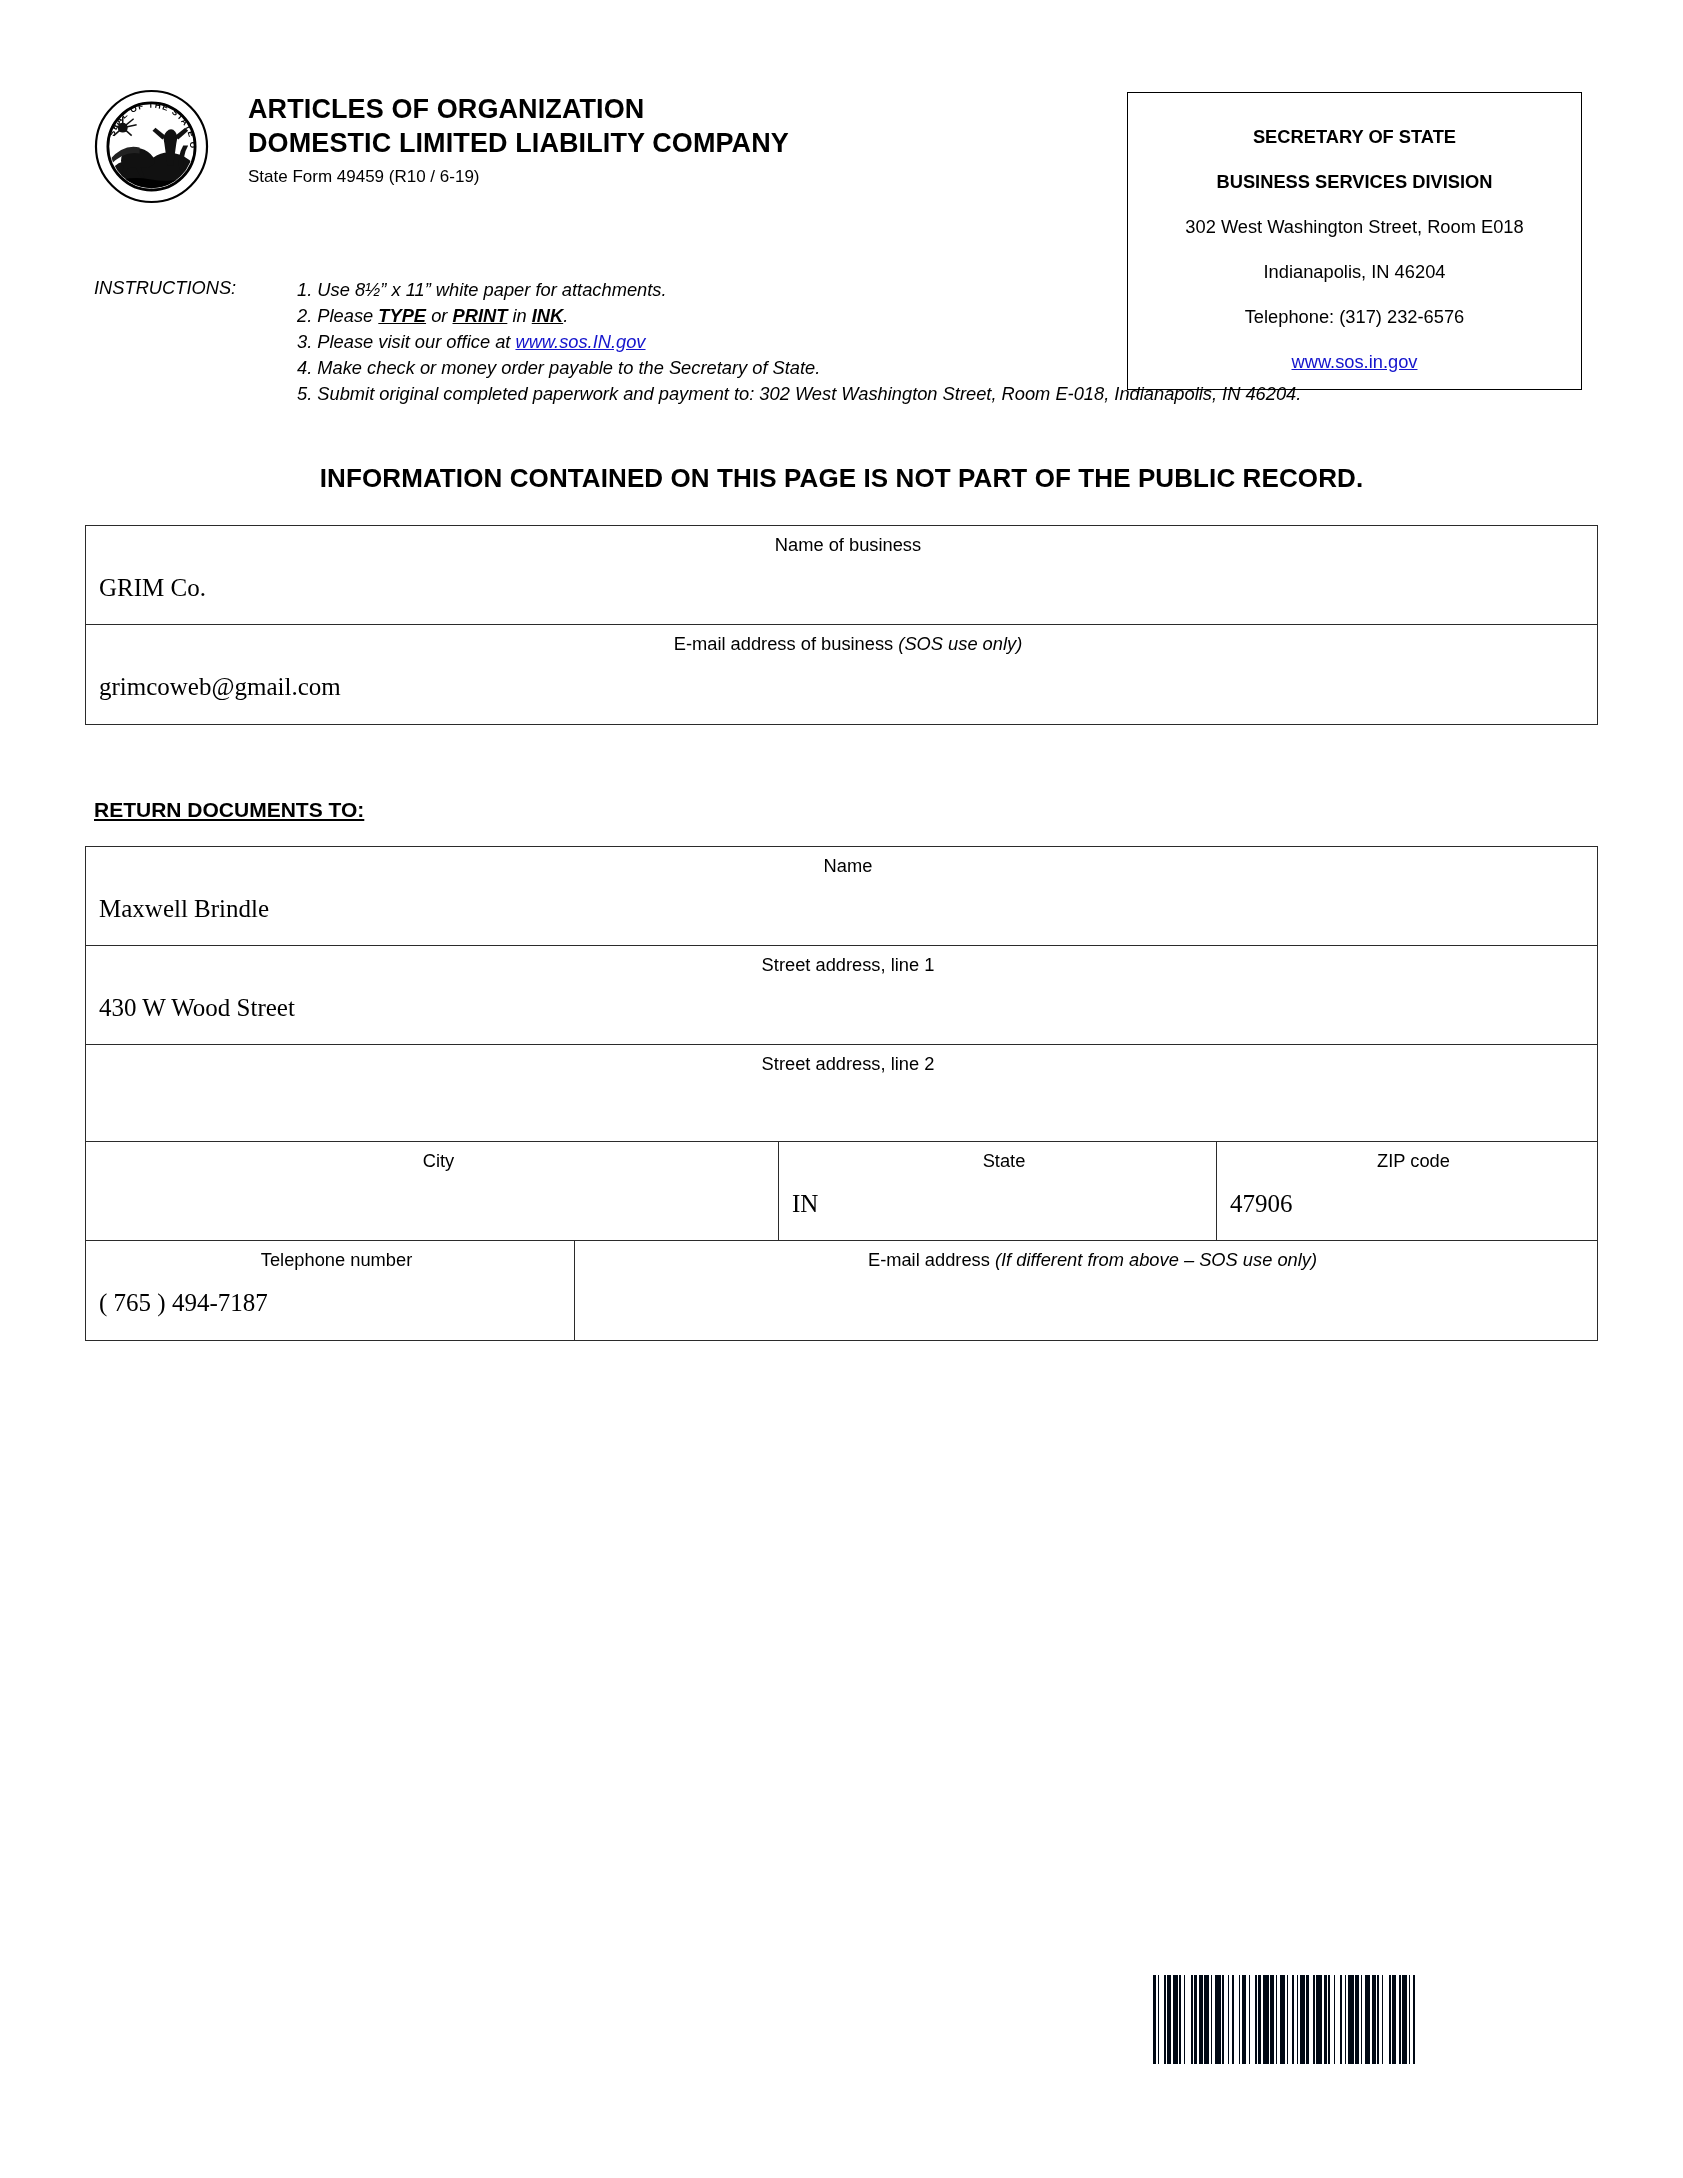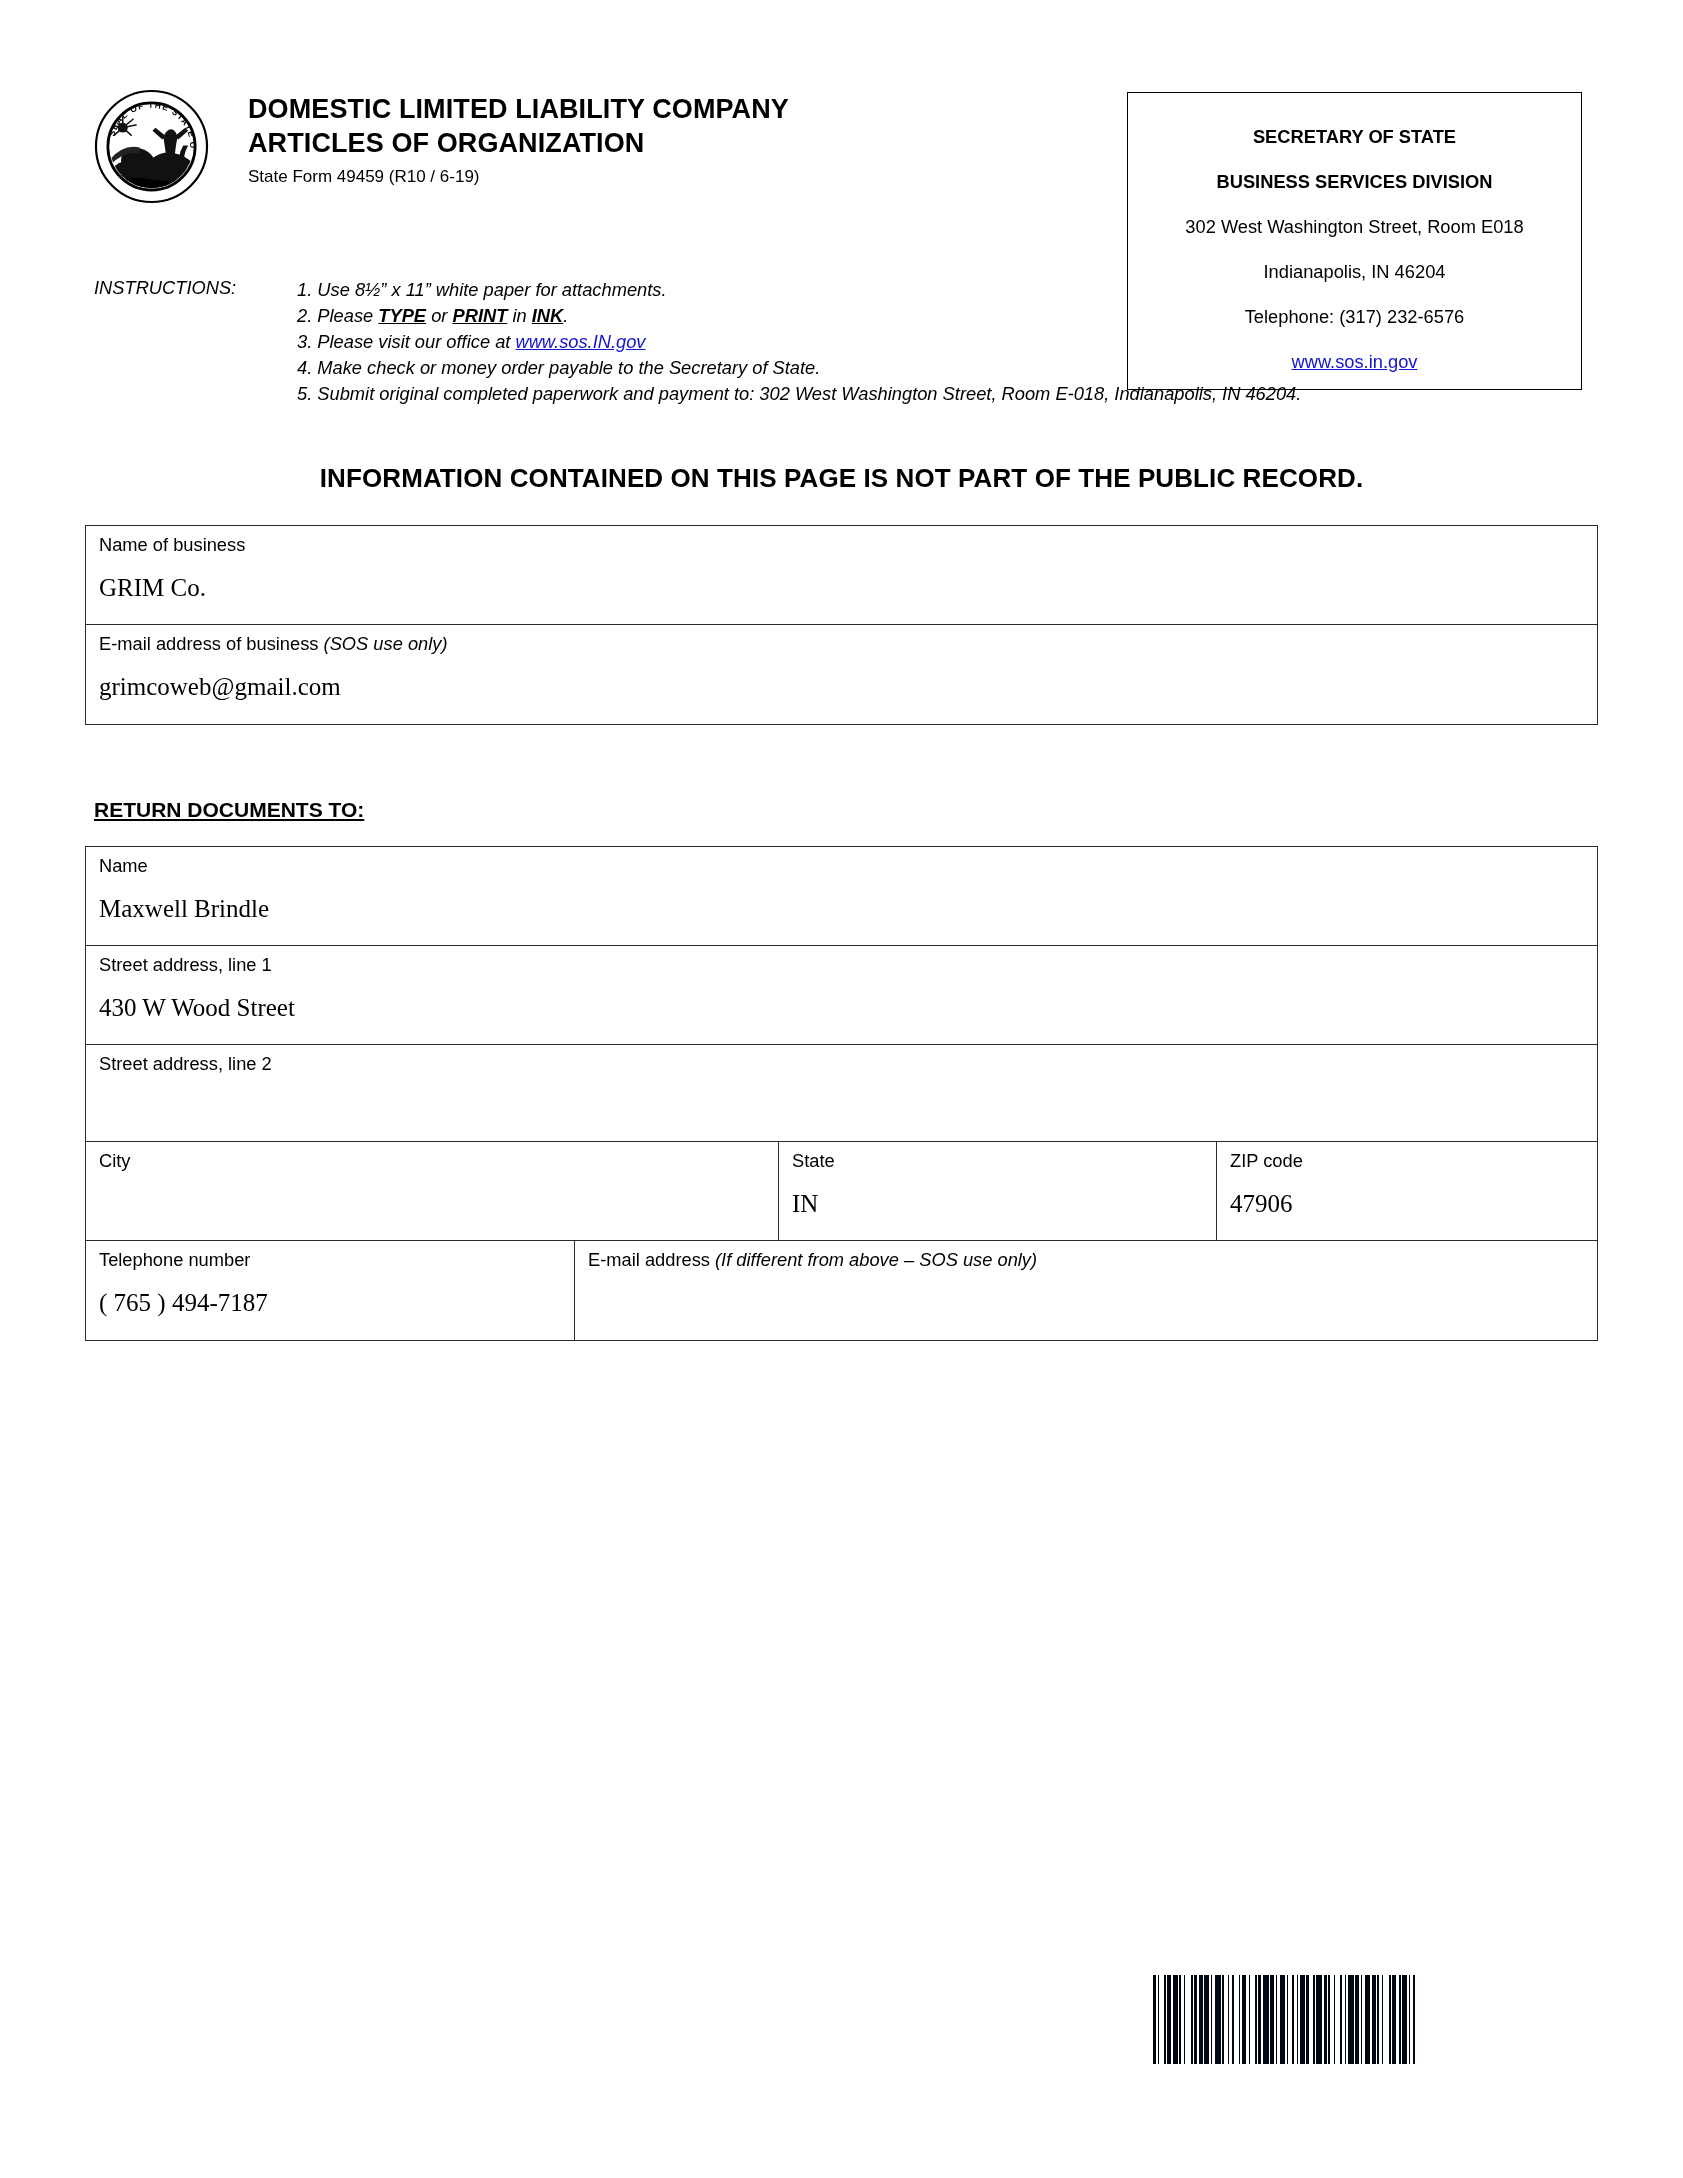--- a/index.html
+++ b/index.html
@@ -148,20 +148,21 @@
     box-sizing: border-box;
     padding: 7px 0 0 13px;
     position: relative;
     border-right: 1.5px solid #2b2b2b;
   }
   .tcell:last-child { border-right: none; }
   .flabel {
     font-size: 18.3px;
     line-height: 23px;
     white-space: nowrap;
+    text-align: center;
   }
   .flabel .it { font-style: italic; }
   .fvalue {
     font-family: "Liberation Serif", serif;
     font-size: 25px;
     line-height: 30px;
     margin-top: 17px;
     white-space: nowrap;
   }
 
@@ -250,22 +251,22 @@
               <path d="M30 40 l9 8"></path>
           </g>
           <circle cx="30" cy="40" r="5" fill="#111"></circle>
           <path d="M17 72 q14 -16 30 -12 l0 6 q-16 -3 -30 12 z" fill="#222"></path>
           <path d="M96 58 q-6 10 -4 24 l-5 0 q-2 -14 4 -24 z" fill="#111"></path>
         </g>
       </svg>
     </div>
 
     <div class="title-block">
+      <div class="form-title-line">ARTICLES OF ORGANIZATION</div>
       <div class="form-title-line">DOMESTIC LIMITED LIABILITY COMPANY</div>
-      <div class="form-title-line">ARTICLES OF ORGANIZATION</div>
       <div class="form-number">State Form 49459 (R10 / 6-19)</div>
     </div>
 
     <div class="sos-box">
       <div class="sos-line bold">SECRETARY OF STATE</div>
       <div class="sos-line bold">BUSINESS SERVICES DIVISION</div>
       <div class="sos-line">302 West Washington Street, Room E018</div>
       <div class="sos-line">Indianapolis, IN 46204</div>
       <div class="sos-line">Telephone: (317) 232-6576</div>
       <div class="sos-line"><a class="sos-link" href="#">www.sos.in.gov</a></div>

